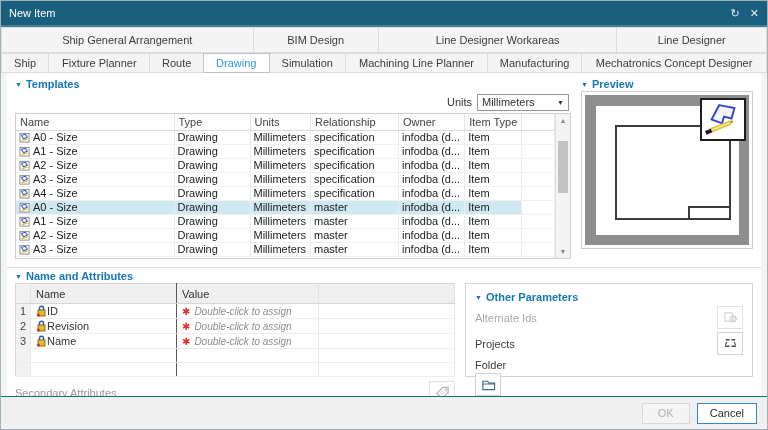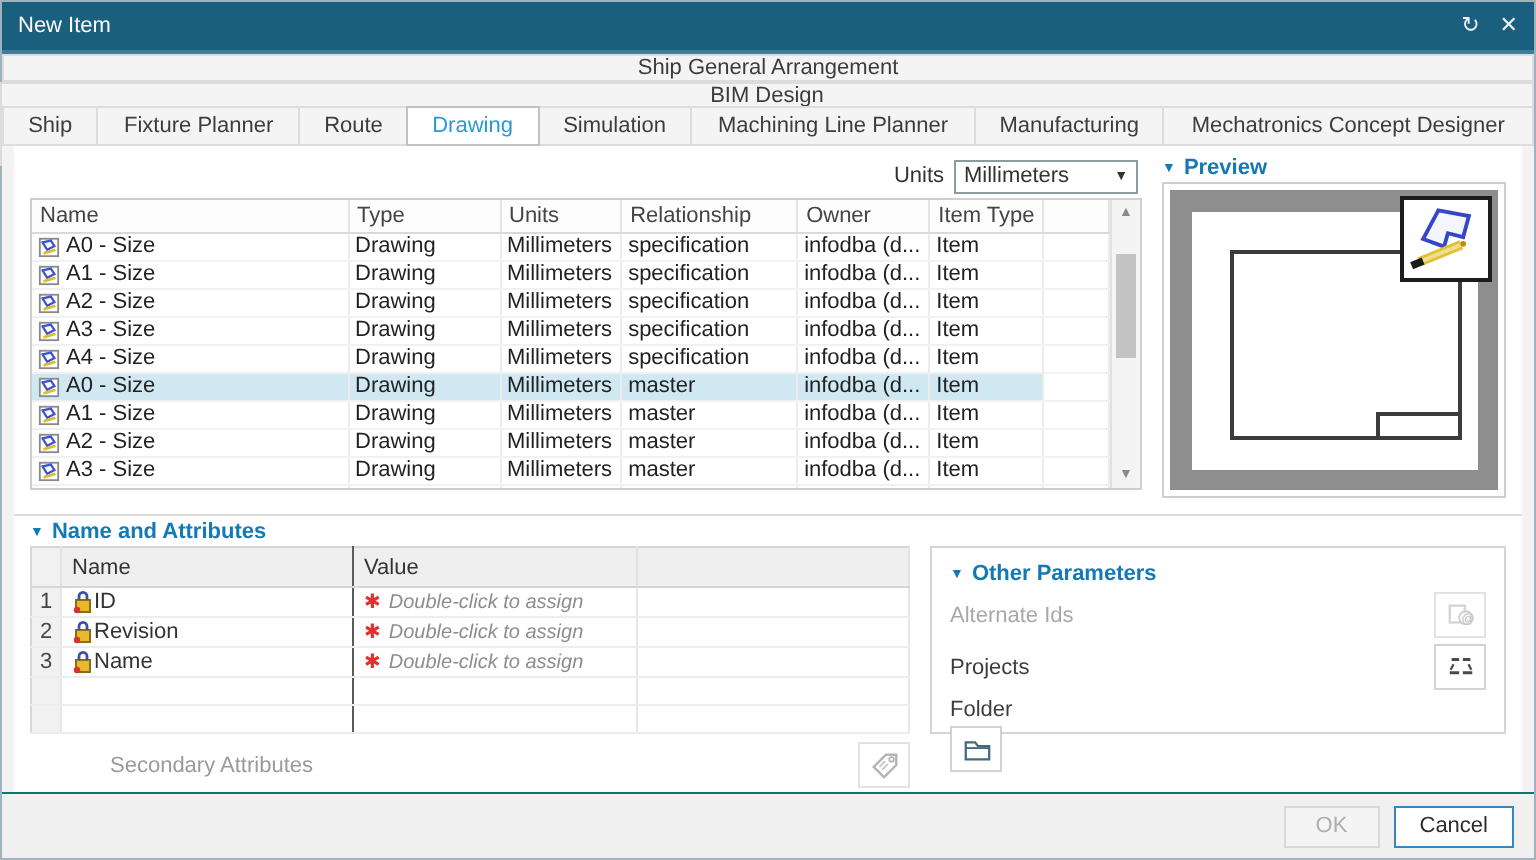--- a/index.html
+++ b/index.html
@@ -8,21 +8,21 @@
   .dialog { width:768px; height:430px; display:flex; flex-direction:column; border:1px solid #9fb3bd; }
 
   
   .titlebar { height:18px; background:#1a607e; color:#fff; display:flex; align-items:center; padding:12px 8px; flex:0 0 auto; }
   .titlebar .title { flex:1; font-size:11px; }
   .titlebar .tb-icon { color:#e8f2f7; margin-left:10px; font-size:11px; cursor:pointer; line-height:18px; }
   .title-accent { height:2px; background:#417e9b; flex:0 0 auto; }
 
   
   .tabs { display:flex; flex:0 0 auto; background:#fbfbfb; }
-  .tabs-r1 { height:26px;flex-direction:column; }
+  .tabs-r1 { height:26px; }
   .tabs-r2 { height:20px; }
   .tab { flex:1 1 auto; display:flex; align-items:center; justify-content:center; white-space:nowrap;
          background:#f4f4f4; border:1px solid #dcdcdc; margin-left:-1px; padding:0 9px; color:#3c3c3c; font-size:11px; cursor:pointer; }
   .tab:first-child { margin-left:0; }
   .tab.selected { background:#fff; color:#2b98d6; border-color:#c2c2c2; position:relative; z-index:2; box-shadow:0 0 0 1px #fff inset; }
 
   
   .content { flex:1 1 auto; background:#fff; padding:3px 8px 0 8px; overflow:hidden; border-left:6px solid #f3f3f3; border-right:6px solid #f3f3f3; }
   .sec-head { color:#1579b5; font-weight:bold; font-size:11px; display:flex; align-items:center; gap:4px; margin:2px 0 1px 0; }
   .sec-head .tri { font-size:7px; line-height:1; }
@@ -70,21 +70,21 @@
                   border-bottom:1px solid #d6d6d6; border-right:1px solid #e2e2e2; }
   table.attr td { height:15px; padding:0 5px; border-bottom:1px solid #ededed; border-right:1px solid #e7e7e7;
                   white-space:nowrap; overflow:hidden; }
   table.attr .numcol { background:#f1f1f1; text-align:center; color:#444; padding:0 2px; }
   table.attr .namesep { border-right:1px solid #5a5a5a; }
   table.attr tr.empty td { height:14px; }
   .attr-name { display:flex; align-items:center; gap:0; }
   .attr-ico { width:11px; height:12px; flex:0 0 auto; }
   .req { color:#e0312d; font-size:10px; margin-right:4px; }
   .assign { color:#8d8d8d; font-style:italic; font-size:10px; }
-  .secondary-row { display:flex; align-items:center; justify-content:space-between; margin-top:4px;margin-left:40px; }
+  .secondary-row { display:flex; align-items:center; justify-content:space-between; margin-top:4px; }
   .secondary-row .sec-label { color:#9a9a9a; font-size:11px; }
   .icon-btn { width:26px; height:23px; border:1px solid #d2d2d2; background:#fff; display:flex; align-items:center; justify-content:center; cursor:pointer; }
   .icon-btn.disabled { border-color:#e2e2e2; }
 
   
   .other-params { flex:1 1 auto; border:1px solid #d4d4d4; background:#fff; padding:5px 9px 9px 9px; height:94px; }
   .op-row { display:flex; align-items:center; justify-content:space-between; margin-top:3px; }
   .op-label { color:#3c3c3c; font-size:11px; }
   .op-label.disabled { color:#a8a8a8; }
   .folder-label { margin-top:4px; color:#3c3c3c; }
@@ -151,20 +151,24 @@
     <div class="tab" style="flex-grow:1.5">
         <span>Mechatronics Concept Designer</span>
       </div>
   </div>
 
   <div class="content">
 
     <div class="top-region">
 
       <div class="templates-panel">
+        <div class="sec-head">
+          <span class="tri">▼</span>
+          <span>Templates</span>
+        </div>
         <div class="units-row">
           <span>Units</span>
           <div class="combo">
             <span class="combo-val">Millimeters</span>
             <span class="arr">▼</span>
           </div>
         </div>
 
         <div class="tbl-wrap">
           <table class="tpl">

